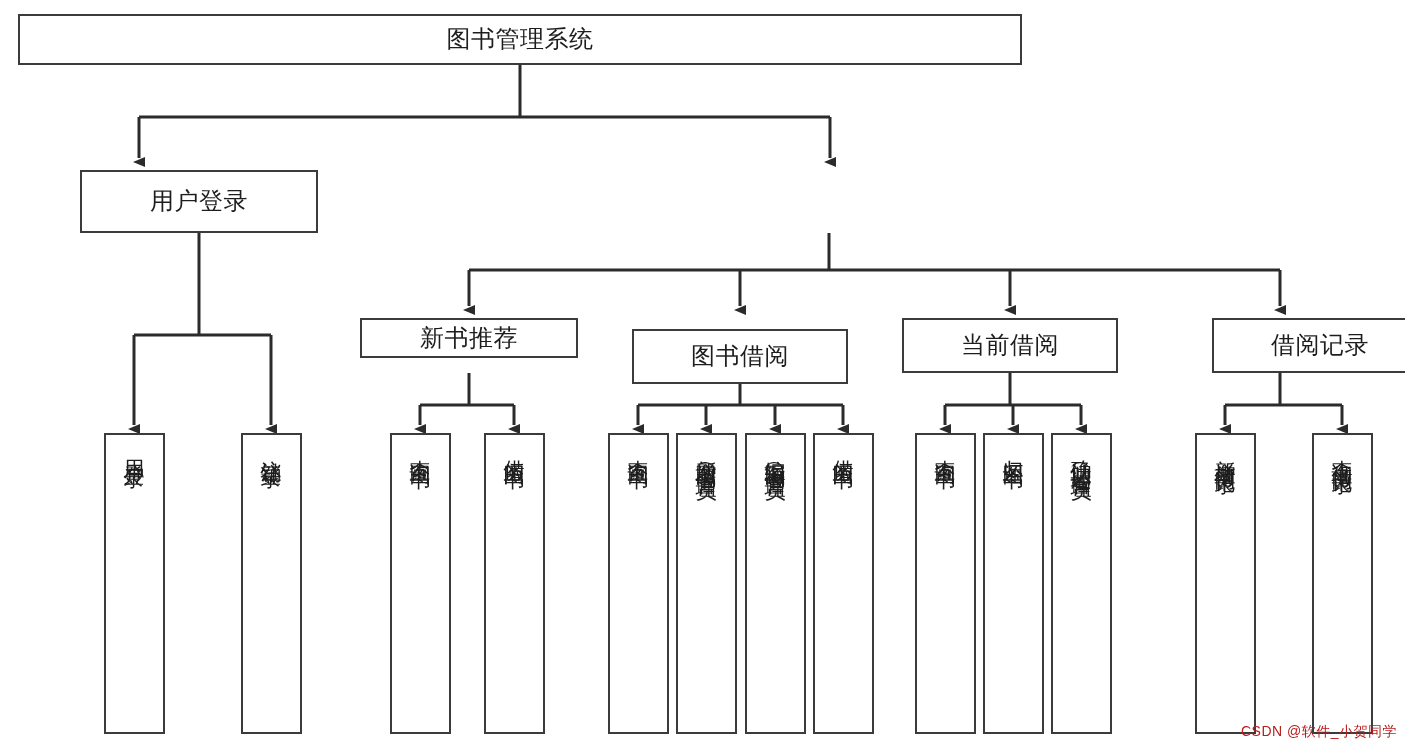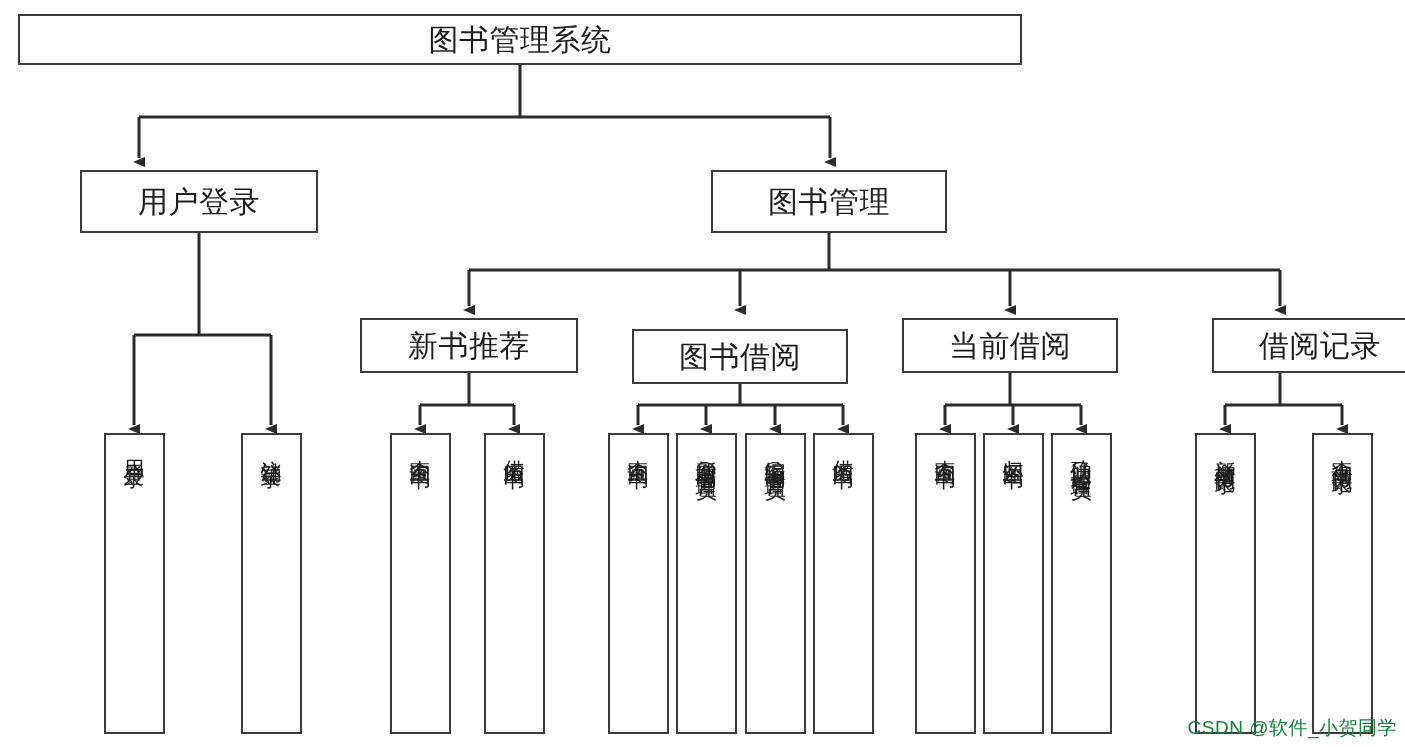--- a/index.html
+++ b/index.html
@@ -39,42 +39,42 @@
   }
   .node .label {
     display: block;
     text-align: center;
     line-height: 1.18;
     letter-spacing: 0.5px;
   }
   
   .node.horiz .label {
     writing-mode: horizontal-tb;
-    font-size: 30px;
+    font-size: 24px;
   }
   
   .node.vert {
     align-items: flex-start;
     justify-content: center;
     padding-top: 8px;
   }
   .node.vert .label {
     writing-mode: vertical-rl;
     text-orientation: upright;
     font-size: 21px;
     line-height: 1.0;
     letter-spacing: 3px;
     white-space: nowrap;
   }
   .watermark {
     position: absolute;
     right: 8px;
     bottom: 6px;
-    font-size: 19px;
-    color: #15803d;
+    font-size: 14px;
+    color: #b91c1c;
     letter-spacing: 0.5px;
     white-space: nowrap;
   }
 </style>
 </head>
 <body>
 
 <div id="diagram-root">
 
   <svg class="edges" viewBox="0 0 1405 747">
@@ -128,25 +128,22 @@
   </svg>
 
   <div class="node horiz" style="left:18px; top:14px; width:1004px; height:51px;">
     <span class="label">图书管理系统</span>
   </div>
 
   <div class="node horiz" style="left:80px; top:170px; width:238px; height:63px;">
     <span class="label">用户登录</span>
   </div>
 
-  <div class="node horiz" style="left:711px; top:170px; width:236px; height:63px;">
-    <span class="label">图书管理</span>
-  </div>
-
-  <div class="node horiz" style="left:360px; top:318px; width:218px; height:55px;">
+
+  <div class="node horiz" style="left:360px; top:318px; width:218px; height:40px;">
     <span class="label">新书推荐</span>
   </div>
 
   <div class="node horiz" style="left:632px; top:318px; width:216px; height:55px;margin-top:11px;">
     <span class="label">图书借阅</span>
   </div>
 
   <div class="node horiz" style="left:902px; top:318px; width:216px; height:55px;">
     <span class="label">当前借阅</span>
   </div>

